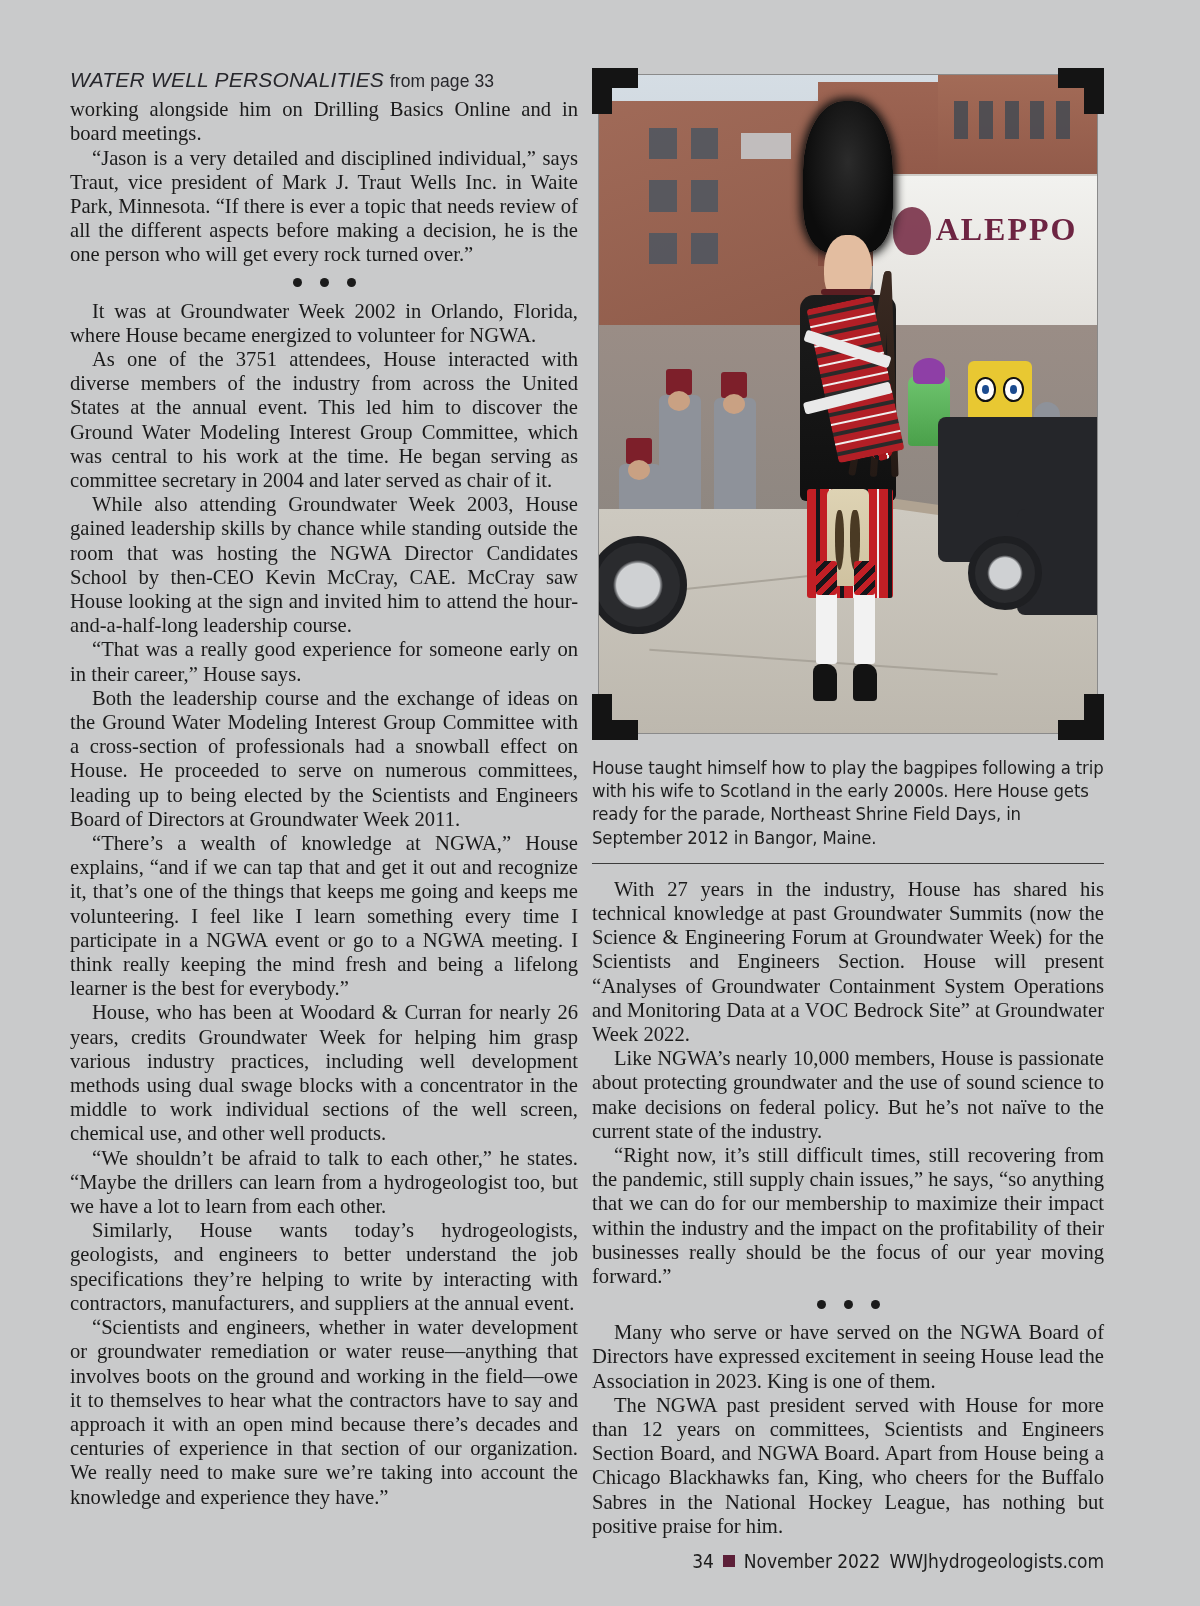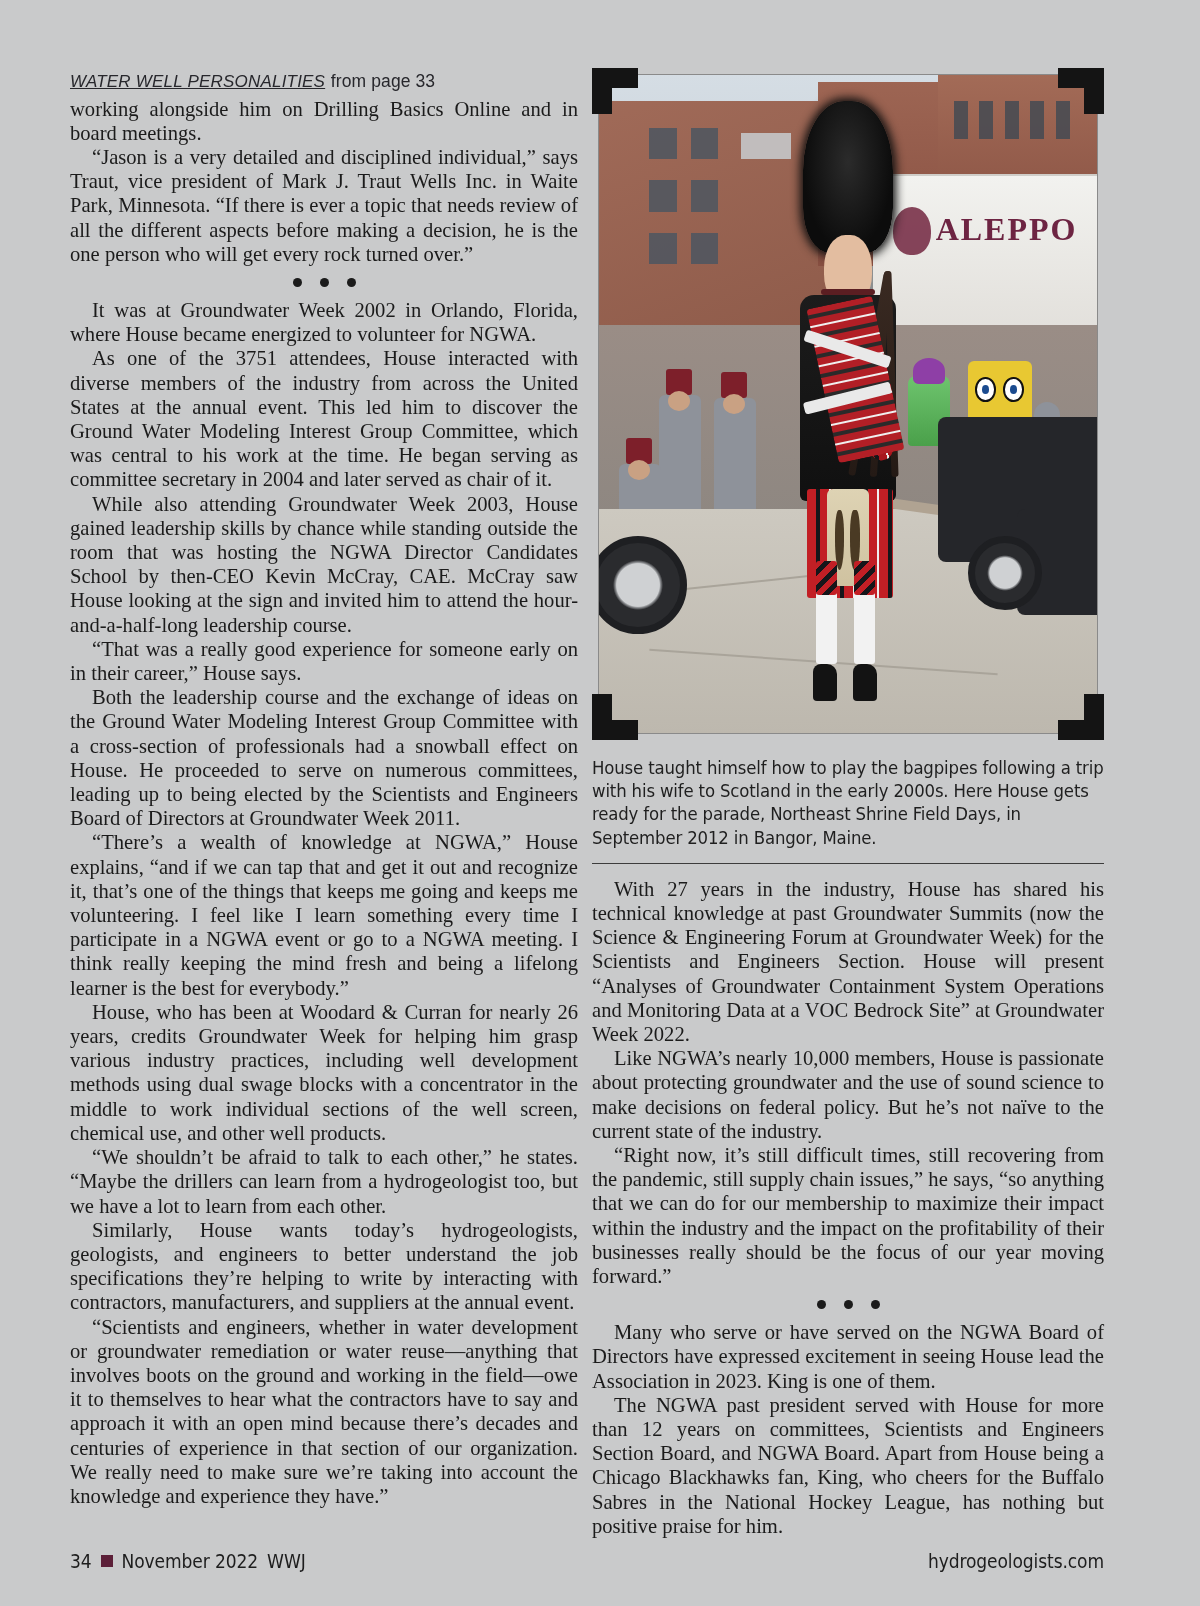--- a/index.html
+++ b/index.html
@@ -43,22 +43,21 @@
     font-size: 20.5px;
     line-height: 1.15;
     margin-bottom: 5px;
     white-space: nowrap;
     color: #27272c;
   }
   .cont-header .ttl {
     font-style: italic;
     font-weight: 400;
     letter-spacing: .2px;
-    font-size: 17px;
-    text-decoration: underline;
+    font-size: 21px;
   }
   .cont-header .frm {
     font-style: normal;
     font-size: 17.5px;
     letter-spacing: .1px;
   }
 
   
   .body-text {
     font-size: 20.6px;
@@ -377,21 +376,21 @@
   
   .footer {
     position: absolute;
     left: 70px;
     bottom: 34px;
     width: 1034px;
     font-family: "DejaVu Sans Condensed", "Liberation Sans Narrow", "Liberation Sans", sans-serif;
     font-size: 19px;
     color: #1d1d1d;
     display: flex;
-    justify-content: space-between;
+    justify-content: flex-end;
     align-items: center;
     letter-spacing: -0.1px;
   }
   .footer-left {
     display: flex;
     align-items: center;
     gap: 9px;
   }
   .sq {
     display: inline-block;

